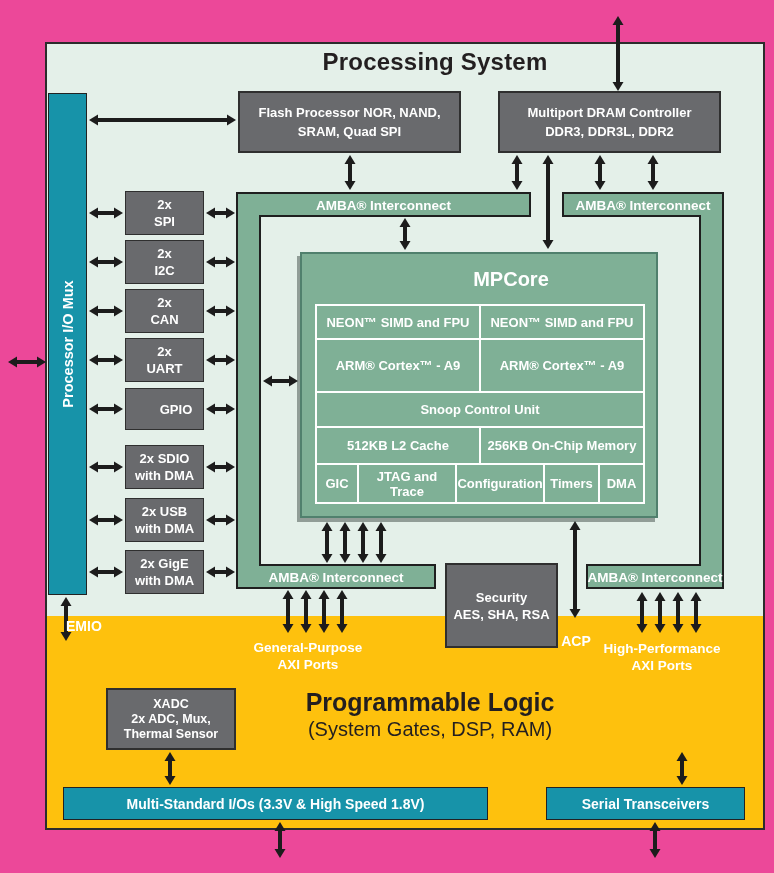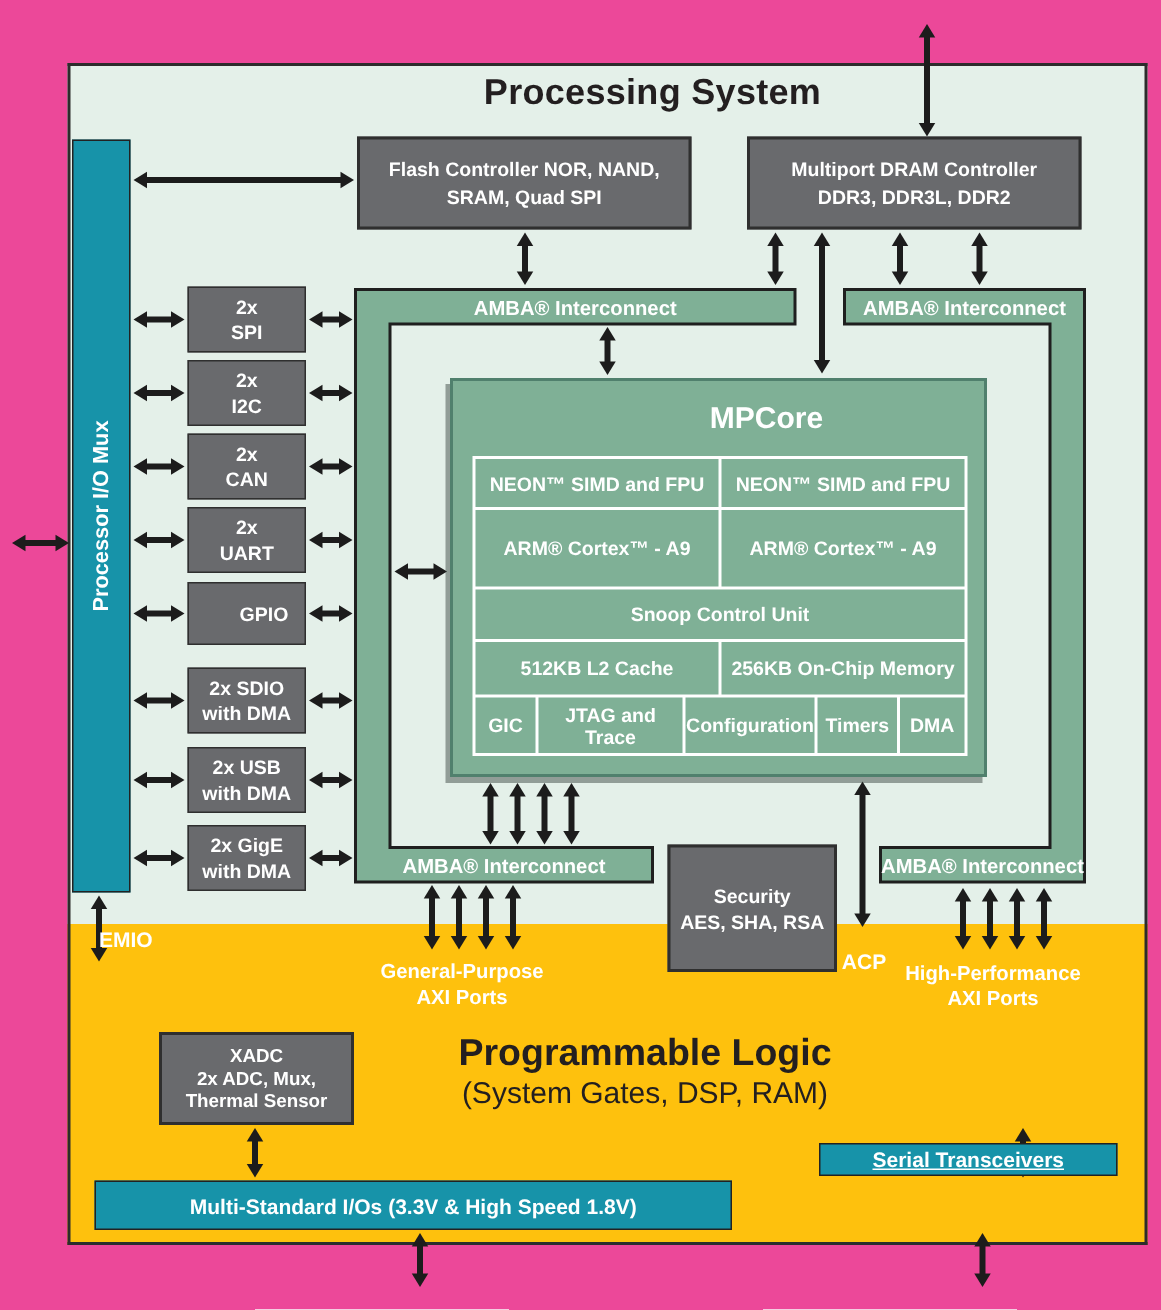--- a/index.html
+++ b/index.html
@@ -280,21 +280,21 @@
 
   <div class="abs ps-title">Processing System</div>
   <div class="abs pl-title">Programmable Logic</div>
   <div class="abs pl-sub">(System Gates, DSP, RAM)</div>
 
   <div class="abs tealbar iomux">
     <span>Processor I/O Mux</span>
   </div>
 
   <div class="abs graybox" style="left:238px;top:91px;width:223px;height:62px;">
-    <span>Flash Controller NOR, NAND,</span>
+    <span>Flash Processor NOR, NAND,</span>
     <span>SRAM, Quad SPI</span>
   </div>
   <div class="abs graybox" style="left:498px;top:91px;width:223px;height:62px;">
     <span>Multiport DRAM Controller</span>
     <span>DDR3, DDR3L, DDR2</span>
   </div>
 
   <div class="abs amba-label" style="left:237px;top:194px;width:293px;">AMBA® Interconnect</div>
   <div class="abs amba-label" style="left:563px;top:194px;width:160px;">AMBA® Interconnect</div>
   <div class="abs amba-label" style="left:237px;top:566px;width:198px;">AMBA® Interconnect</div>
@@ -377,16 +377,16 @@
   </div>
 
   <div class="abs graybox" style="left:106px;top:688px;width:130px;height:62px;font-size:12.5px;line-height:15px;">
     <span>XADC</span>
     <span>2x ADC, Mux,</span>
     <span>Thermal Sensor</span>
   </div>
   <div class="abs tealbar" style="left:63px;top:787px;width:425px;height:33px;">
     <span>Multi-Standard I/Os (3.3V &amp; High Speed 1.8V)</span>
   </div>
-  <div class="abs tealbar" style="left:546px;top:762px;width:199px;height:22px;text-decoration:underline;">
+  <div class="abs tealbar" style="left:546px;top:787px;width:199px;height:33px;">
     <span>Serial Transceivers</span>
   </div>
 </div>
 
 </body></html>

